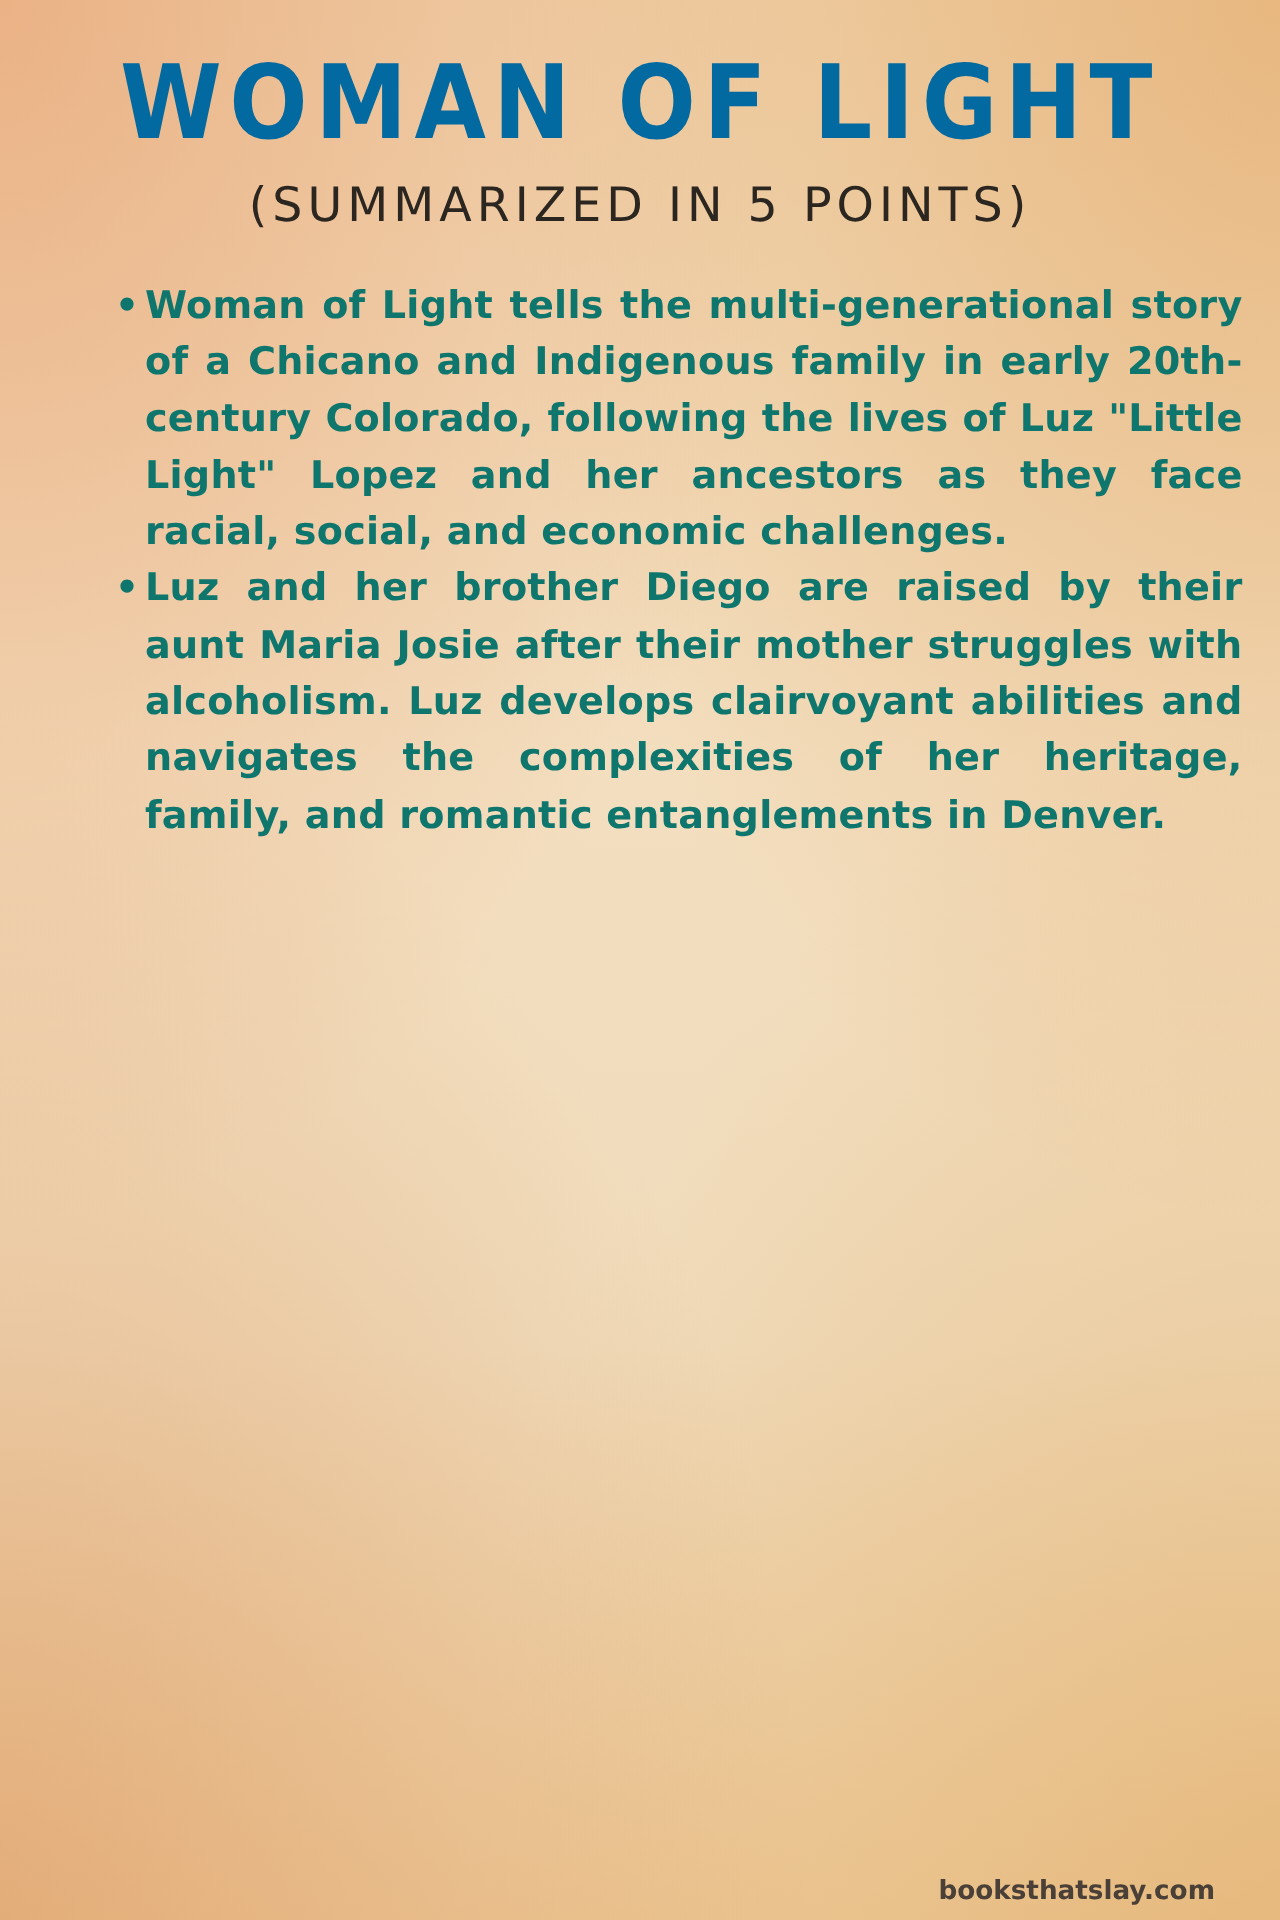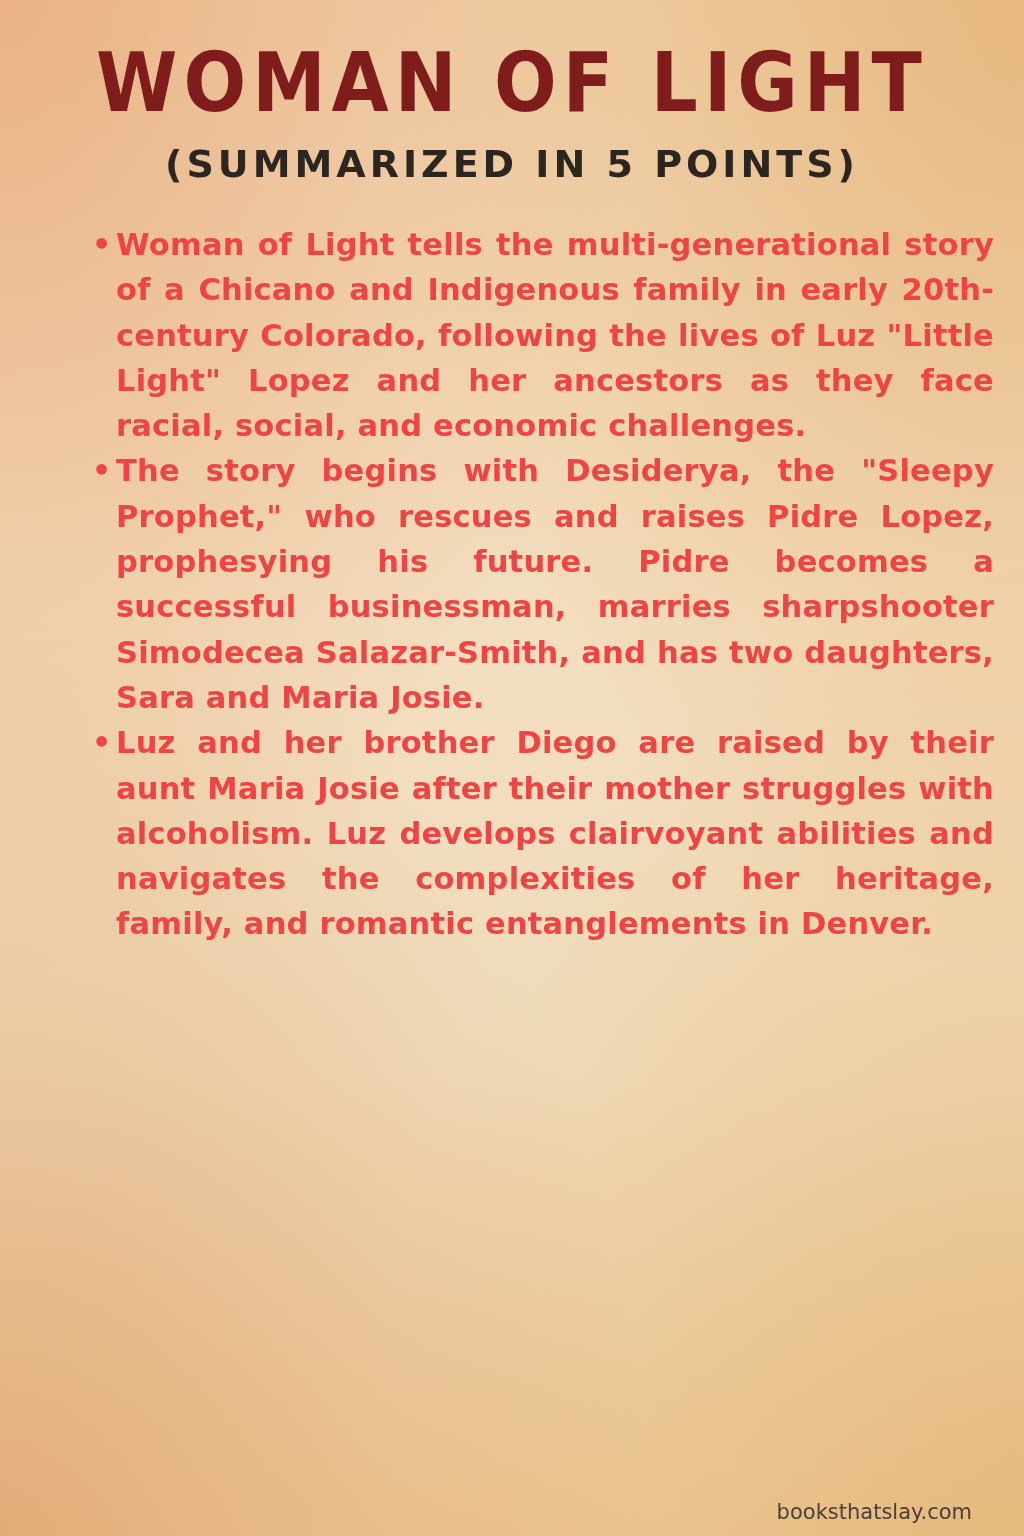--- a/index.html
+++ b/index.html
@@ -11,47 +11,46 @@
       radial-gradient(ellipse at 0% 100%, rgba(220,150,95,0.55), transparent 45%),
       radial-gradient(ellipse at 100% 100%, rgba(225,170,100,0.5), transparent 45%),
       linear-gradient(180deg, #f0d4ae 0%, #f3dfc0 40%, #f0dcbc 70%, #ecc998 100%);
     font-family: "DejaVu Sans", sans-serif;
     color:#2c2620;
   }
   .title {
     position:absolute; left:0; right:0; top:38px; text-align:center;
     font-family:"DejaVu Sans Condensed","DejaVu Sans", sans-serif;
     font-weight:bold; font-size:82px; letter-spacing:6px; line-height:90px;
-    color:#7f1d1d; transform:scaleX(1.0);
+    color:#0369a1; transform:scaleX(1.0);
   }
   .subtitle {
     position:absolute; left:0; right:0; top:142px; text-align:center;
-    font-weight:bold; font-size:38px; letter-spacing:4px; color:#2c2620;
+    font-weight:normal; font-size:38px; letter-spacing:4px; color:#2c2620;
   }
   ul.points {
     position:absolute; left:96px; top:222px; width:878px;
     margin:0; padding:0 0 0 20px; list-style:none;
   }
   ul.points li {
     position:relative; font-size:30.5px; font-weight:bold; line-height:45.3px;
-    text-align:justify; color:#ef4444; letter-spacing:0.2px;
+    text-align:justify; color:#0f766e; letter-spacing:0.2px;
   }
   ul.points li::before {
     content:"•"; position:absolute; left:-24px; top:0; font-size:30px;
   }
   .footer {
     position:absolute; right:52px; top:1500px;
-    font-weight:normal; font-size:21px; color:#4a4038;
+    font-weight:bold; font-size:21px; color:#4a4038;
   }
 </style>
 </head>
 <body>
 
 <div class="title">WOMAN OF LIGHT</div>
 <div class="subtitle">(SUMMARIZED IN 5 POINTS)</div>
 
 <ul class="points">
   <li>Woman of Light tells the multi-generational story of a Chicano and Indigenous family in early 20th-century Colorado, following the lives of Luz "Little Light" Lopez and her ancestors as they face racial, social, and economic challenges.</li>
-  <li>The story begins with Desiderya, the "Sleepy Prophet," who rescues and raises Pidre Lopez, prophesying his future. Pidre becomes a successful businessman, marries sharpshooter Simodecea Salazar-Smith, and has two daughters, Sara and Maria Josie.</li>
   <li>Luz and her brother Diego are raised by their aunt Maria Josie after their mother struggles with alcoholism. Luz develops clairvoyant abilities and navigates the complexities of her heritage, family, and romantic entanglements in Denver.</li>
 </ul>
 
 <div class="footer">booksthatslay.com</div>
 
 </body></html>

